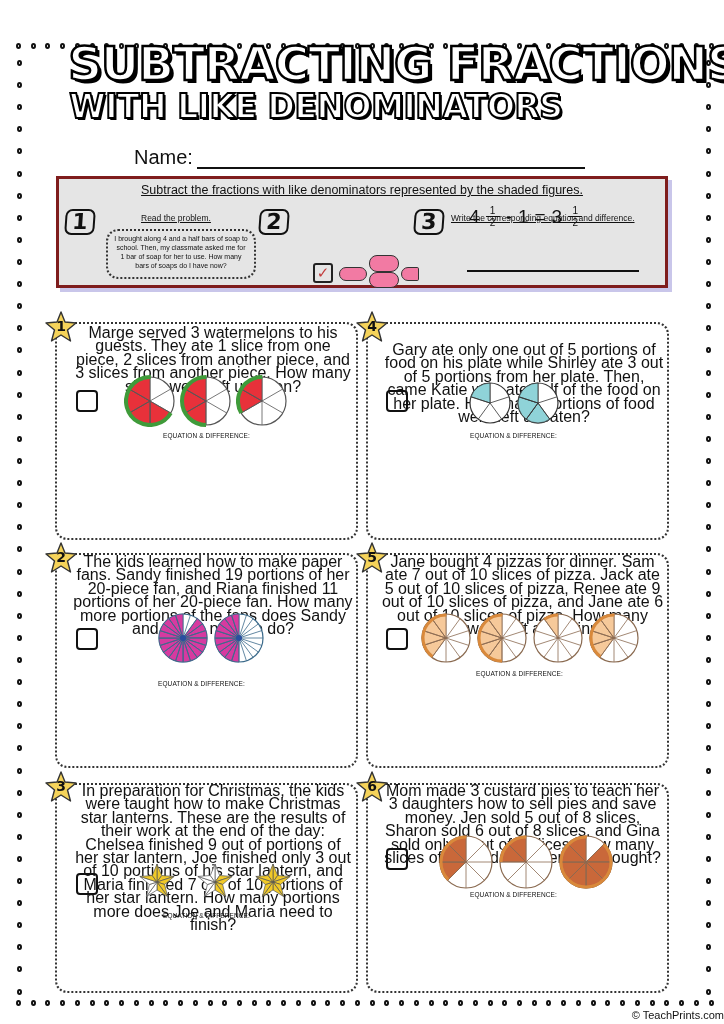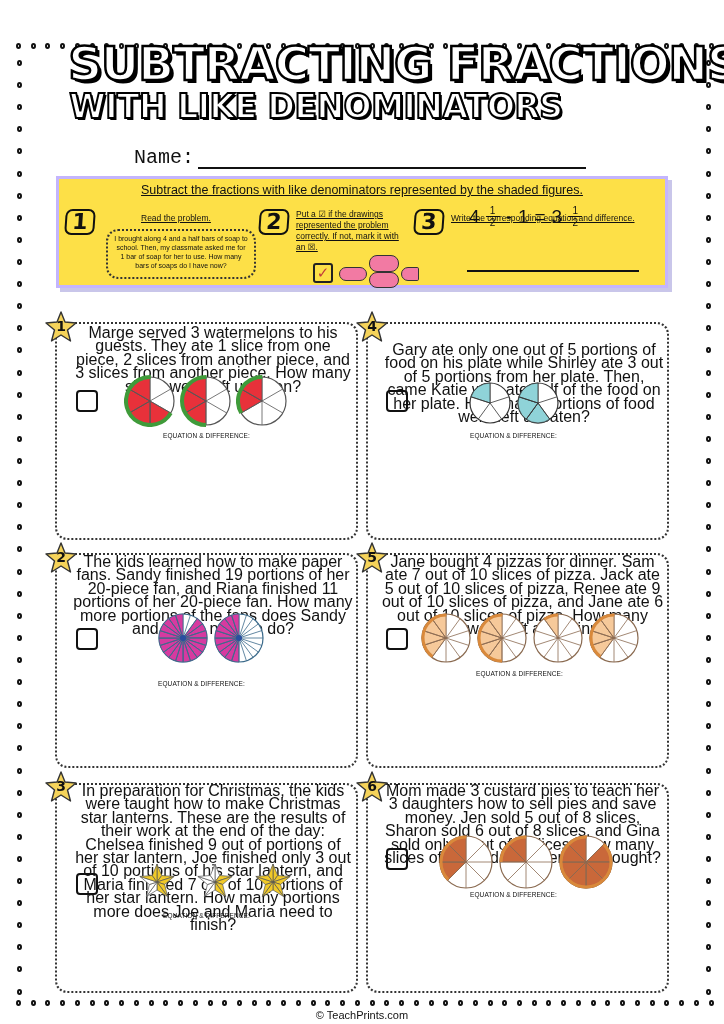--- a/index.html
+++ b/index.html
@@ -3,42 +3,42 @@
 <meta charset="utf-8">
 <style>
   html, body { margin:0; padding:0; background:#fff; }
   body { width:724px; height:1024px; position:relative; overflow:hidden; font-family:"Liberation Sans", sans-serif; color:#111; }
   .dots-h { position:absolute; left:16px; right:10px; height:10px; display:flex; justify-content:space-between; }
   .dots-v { position:absolute; width:10px; display:flex; flex-direction:column; justify-content:space-between; }
   .dot { width:5px; height:6px; border:2px solid #111; border-radius:50%; box-sizing:border-box; }
   .title1 { position:absolute; top:40px; left:0; width:724px; text-align:center; font-family:"DejaVu Sans", sans-serif; font-weight:bold; font-size:47px; letter-spacing:-1px; color:#fff; -webkit-text-stroke:2.5px #000; text-shadow:3px 3px 0 #000; line-height:1;margin-left:42px; }
   .title2 { position:absolute; top:90px; left:0; width:632px; text-align:center; font-family:"DejaVu Sans", sans-serif; font-weight:bold; font-size:33px; letter-spacing:-0.5px; color:#fff; -webkit-text-stroke:2px #000; text-shadow:2px 2px 0 #000; line-height:1; }
   .name-row { position:absolute; top:146px; left:134px; display:flex; align-items:flex-end; }
-  .name-label { font-family:Liberation Mono, monospace; font-size:20px; }
+  .name-label { font-family:Liberation Sans, sans-serif; font-size:20px; }
   .name-line { width:388px; border-bottom:2px solid #111; margin-left:4px; height:20px; }
-  .instr { position:absolute; top:176px; left:56px; width:612px; height:112px; border:3px solid #c4b5fd; box-sizing:border-box; box-shadow:4px 4px 0 #c9c6ea; background:#fde047; }
+  .instr { position:absolute; top:176px; left:56px; width:612px; height:112px; border:3px solid #7f1d1d; box-sizing:border-box; box-shadow:4px 4px 0 #c9c6ea; background:#e5e5e5; }
   .instr-head { position:absolute; top:4px; left:0; width:100%; text-align:center; font-size:12.5px; text-decoration:underline; }
   .num-badge { position:absolute; width:30px; height:26px; border:2px solid #111; border-radius:7px; box-sizing:border-box; font-weight:bold; font-size:22px; line-height:22px; text-align:center; font-family:"DejaVu Sans", sans-serif; transform:skewX(-4deg); }
   .step-text { position:absolute; font-size:8.5px; text-decoration:underline; line-height:11px; }
   .soap-bubble { position:absolute; top:50px; left:47px; width:150px; height:50px; border:2px dotted #333; border-radius:12px; box-sizing:border-box; font-size:7px; text-align:center; padding:3px 6px; line-height:9px; }
   .eq { position:absolute; top:26px; left:410px; font-size:19px; display:flex; align-items:center; gap:6px; }
   .frac { display:inline-flex; flex-direction:column; align-items:center; font-size:10px; line-height:11px; }
   .frac .bar { width:14px; border-top:1.5px solid #111; }
   .eq-line { position:absolute; top:91px; left:408px; width:172px; border-top:2px solid #111; }
   .pink { position:absolute; background:#f27aa3; border:1.5px solid #333; box-sizing:border-box; border-radius:8px; }
   .check-demo { position:absolute; width:20px; height:20px; border:2px solid #222; border-radius:3px; box-sizing:border-box; color:#c23b3b; font-size:15px; line-height:16px; text-align:center; }
   .prob { position:absolute; border:2px dotted #333; border-radius:12px; box-sizing:border-box; }
   .star { position:absolute; width:34px; height:34px; }
   .star svg { width:34px; height:34px; }
   .star-num { position:absolute; top:8px; left:0; width:34px; text-align:center; font-weight:bold; font-size:14px; font-family:"DejaVu Sans", sans-serif; }
   .ptext { position:absolute; font-size:16px; line-height:13.4px; text-align:center; }
   .cbox { position:absolute; width:22px; height:22px; border:2.5px solid #111; border-radius:4px; box-sizing:border-box; }
   .eqlabel { position:absolute; font-size:6.5px; letter-spacing:0.1px; }
   .figs { position:absolute; display:flex; gap:4px; }
-  .footer { position:absolute; top:1009px; left:0; width:724px; text-align:center; font-size:11px; }
+  .footer { position:absolute; top:1009px; left:0; width:724px; text-align:right; font-size:11px; }
 </style>
 </head>
 <body>
 
 <div class="dots-h" id="dtop" style="top:43px;">
     <span class="dot"></span>
     <span class="dot"></span>
     <span class="dot"></span>
     <span class="dot"></span>
     <span class="dot"></span>
@@ -236,21 +236,20 @@
 </div>
 
 <div class="instr">
   <div class="instr-head">Subtract the fractions with like denominators represented by the shaded figures.</div>
 
   <div class="num-badge" style="top:30px; left:6px;">1</div>
   <div class="step-text" style="top:34px; left:47px;padding-left:35px;">Read the problem.</div>
   <div class="soap-bubble">I brought along 4 and a half bars of soap to school. Then, my classmate asked me for 1 bar of soap for her to use. How many bars of soaps do I have now?</div>
 
   <div class="num-badge" style="top:30px; left:200px;">2</div>
-  <div class="step-text" style="top:30px; left:237px; width:104px;">Put a ☑ if the drawings represented the problem correctly. If not, mark it with an ☒.</div>
   <div class="check-demo" style="top:84px; left:254px;">✓</div>
   <div class="pink" style="top:88px; left:280px; width:28px; height:14px;"></div>
   <div class="pink" style="top:76px; left:310px; width:30px; height:17px;"></div>
   <div class="pink" style="top:93px; left:310px; width:30px; height:16px;"></div>
   <div class="pink" style="top:88px; left:342px; width:18px; height:14px; border-radius:8px 2px 2px 8px;"></div>
 
   <div class="num-badge" style="top:30px; left:355px;">3</div>
   <div class="step-text" style="top:34px; left:392px;text-align:center;">Write the corresponding equation and difference.</div>
   <div class="eq">
     <span>4</span>

